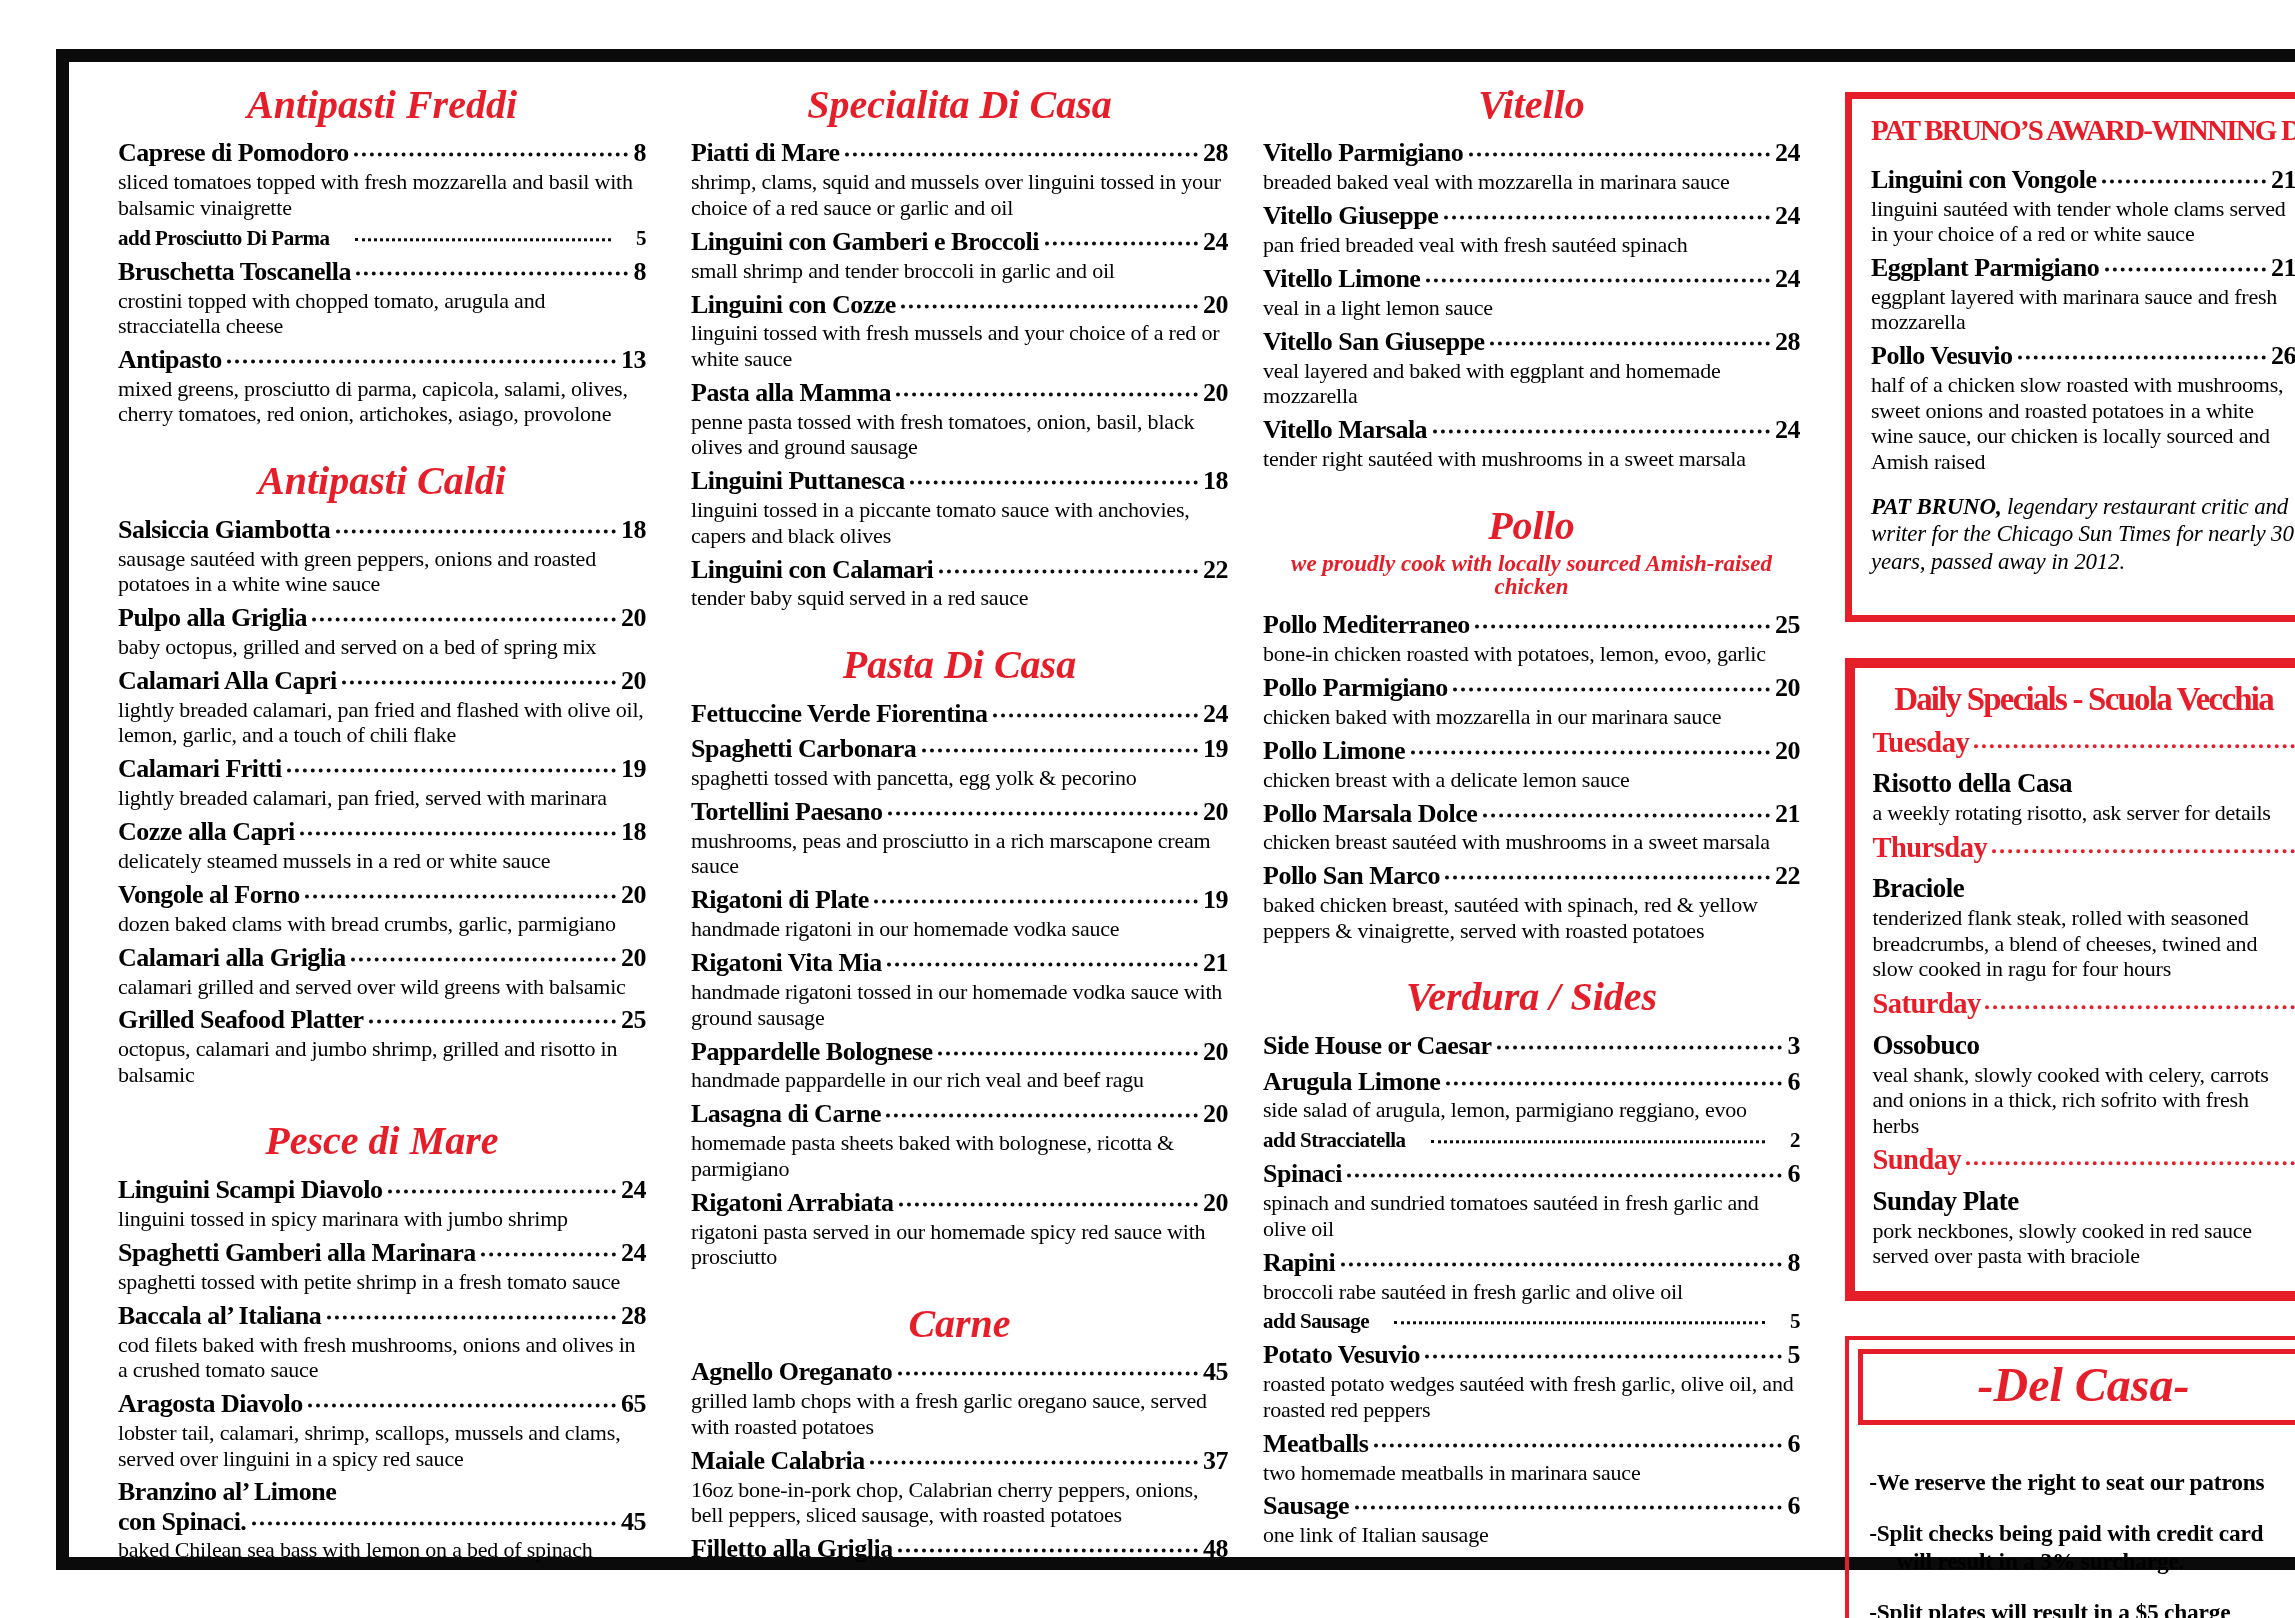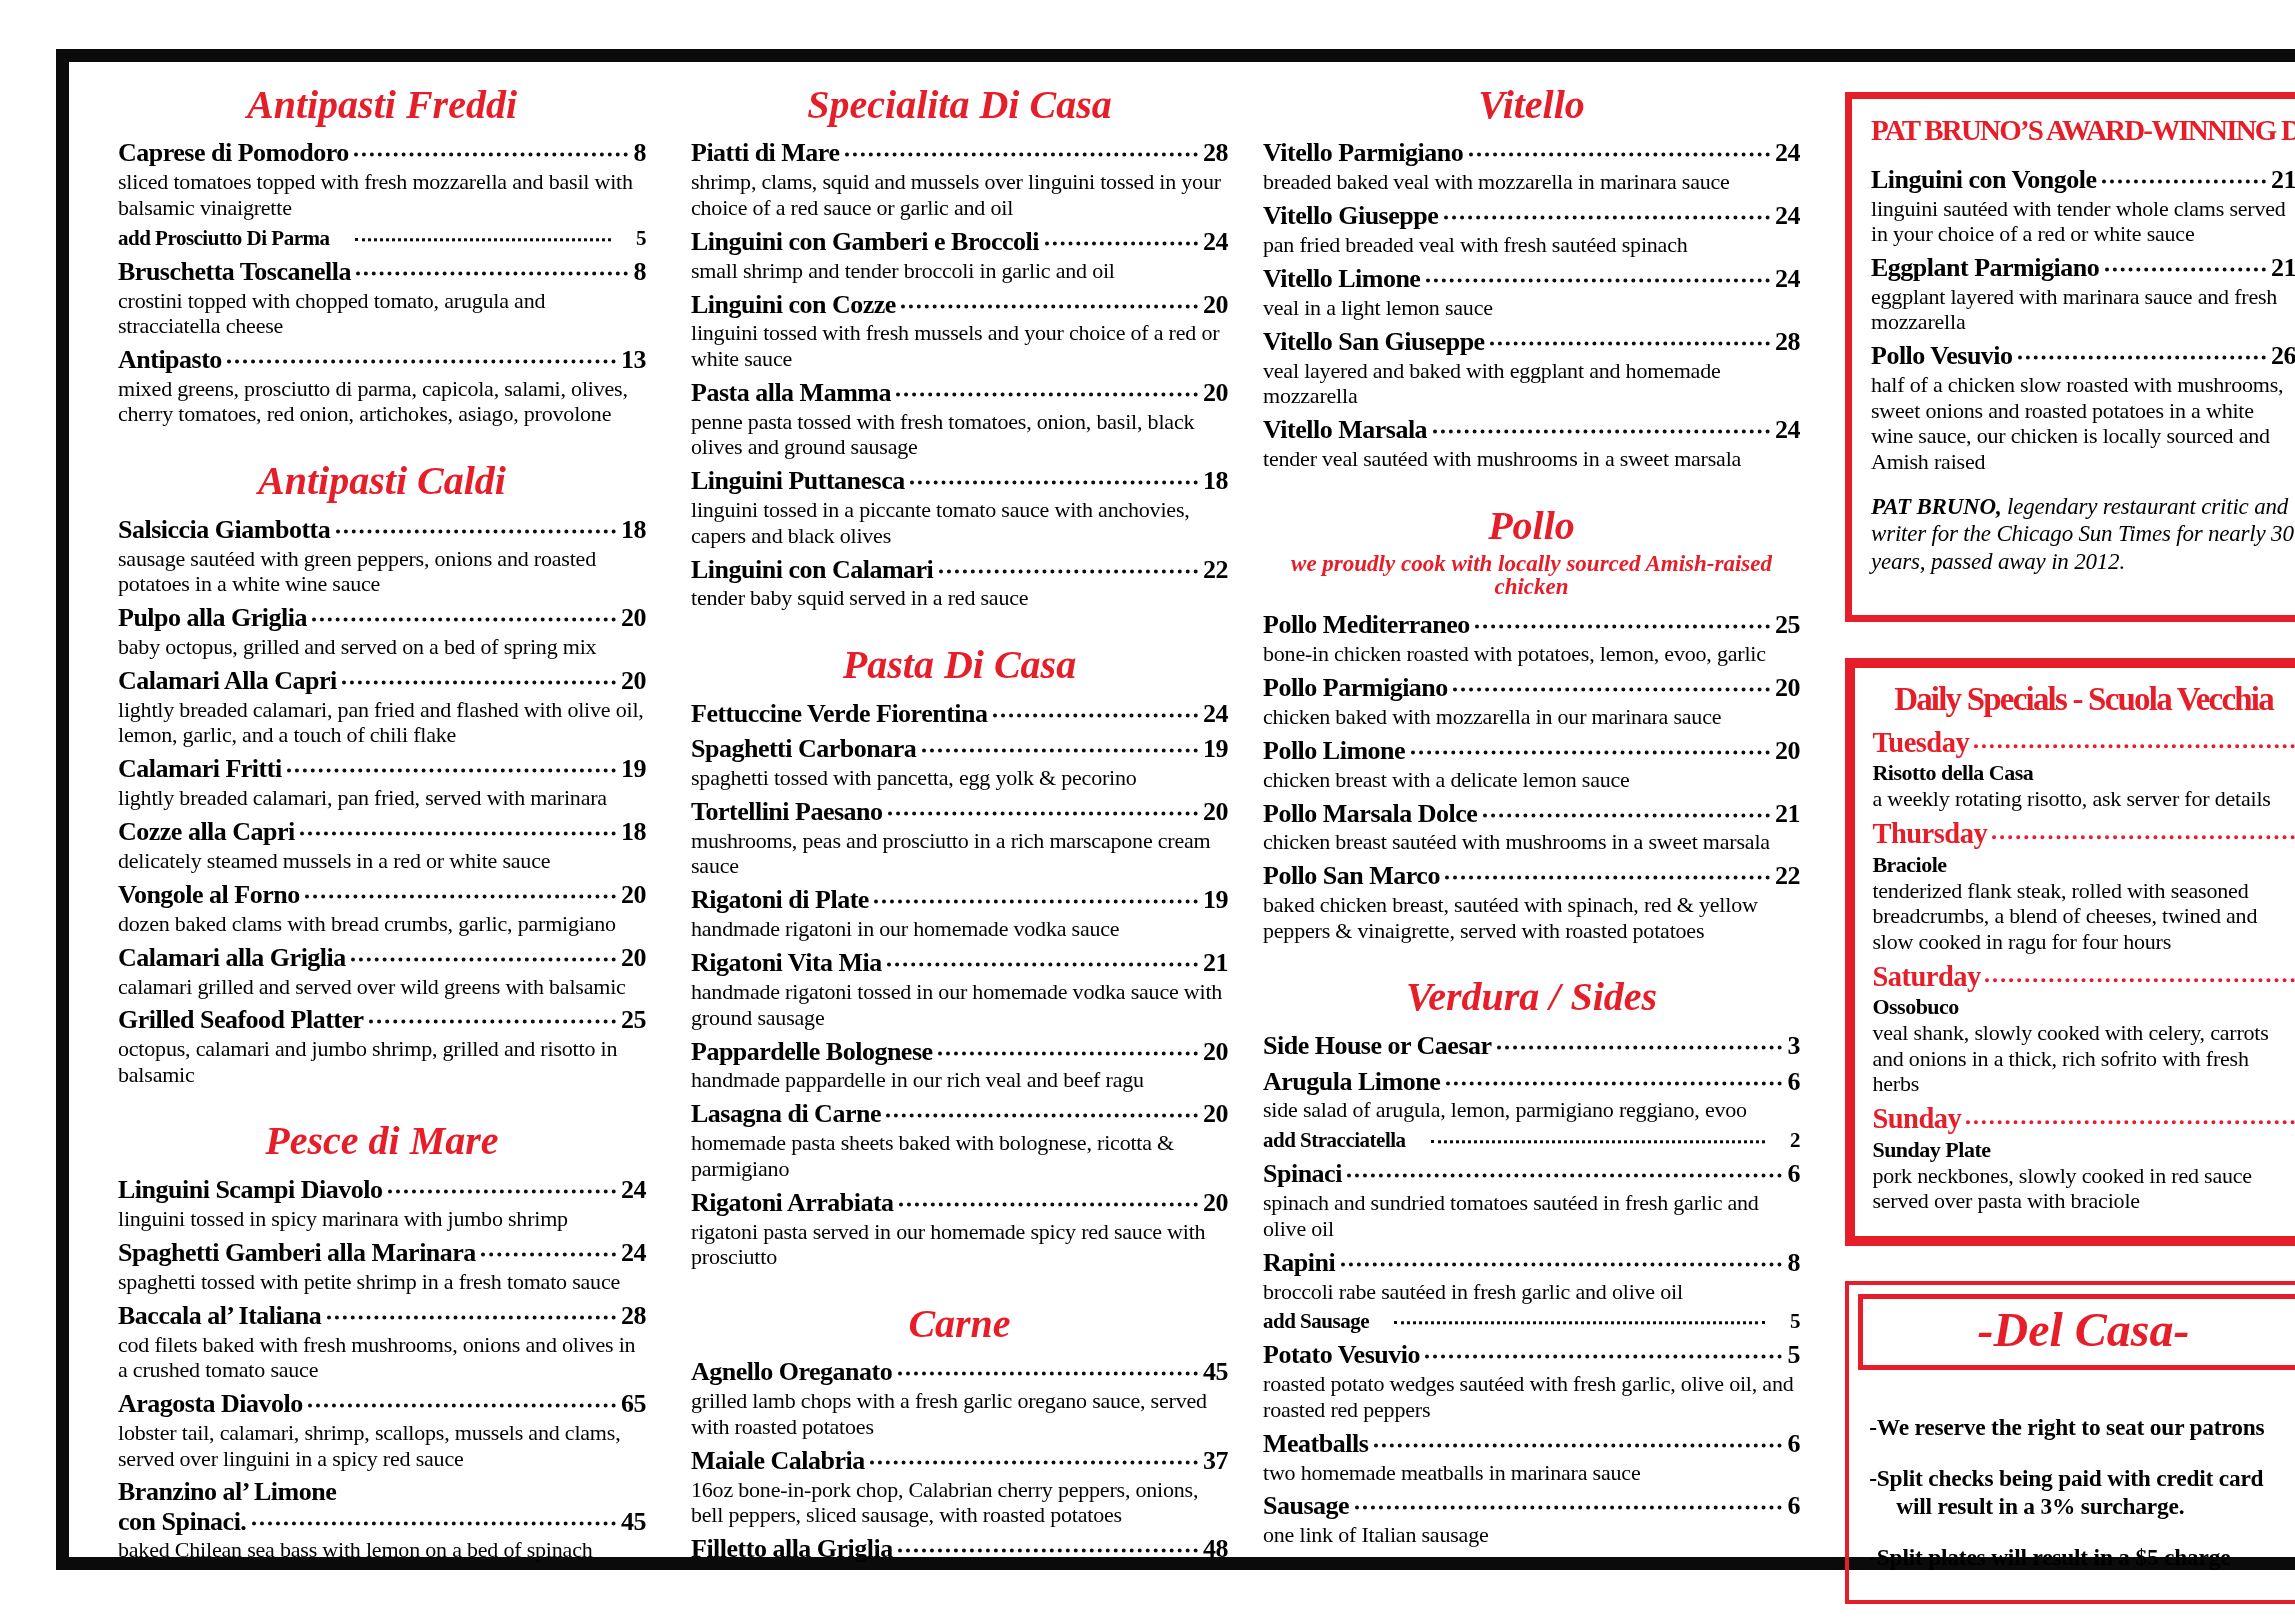--- a/index.html
+++ b/index.html
@@ -35,21 +35,21 @@
   .award-note{font-size:23px;line-height:1.2;font-style:italic;margin-top:18.4px;letter-spacing:-0.2px;}
   .award-note .lead{font-weight:bold;}
 
   .specials-box{border:10px solid var(--accent);margin-top:36px;padding:11px 17.4px 13.8px;box-sizing:border-box;}
   .specials-title{color:var(--accent);font-weight:bold;font-size:33px;text-align:center;
                   white-space:nowrap;letter-spacing:-1.8px;margin:3.7px 0 13px;line-height:1;}
   .special{margin-bottom:8.3px;}
   .day-row{display:flex;align-items:baseline;color:var(--accent);font-weight:bold;
            font-size:28.5px;line-height:1;letter-spacing:-0.5px;}
   .day-ld{flex:1;margin-left:4.6px;border-bottom:4.6px dotted var(--accent);transform:translateY(-3.7px);}
-  .sp-name{font-weight:bold;font-size:22px;line-height:1.15;margin-top:3px;letter-spacing:-0.5px;}
+  .sp-name{font-weight:bold;font-size:27px;line-height:1.15;margin-top:11px;letter-spacing:-0.5px;}
   .sp-desc{font-size:22px;line-height:1.16;margin:0.9px 0 8.3px;letter-spacing:-0.2px;}
 
   .delcasa-box{border:4.1px solid var(--accent);margin-top:35px;padding:9.2px;box-sizing:border-box;}
   .delcasa-title-box{border:5.5px solid var(--accent);padding:6.4px 4.6px 11px;text-align:center;}
   .delcasa-title{color:var(--accent);font-weight:bold;font-style:italic;font-size:48px;line-height:1;}
   .notes{padding:21px 11px 6.4px;}
   .note{font-weight:bold;font-size:23.4px;line-height:1.18;margin-bottom:13px;
         padding-left:27px;text-indent:-27px;letter-spacing:-0.2px;}
 </style>
 </head>
@@ -480,21 +480,21 @@
     <p class="ds">veal layered and baked with eggplant and homemade mozzarella</p>
   </div>
 
   <div class="item">
 
     <div class="row">
       <span class="nm">Vitello Marsala</span>
       <span class="ld"></span>
       <span class="pr">24</span>
     </div>
-    <p class="ds">tender veal sautéed with mushrooms in a sweet marsala</p>
+    <p class="ds">tender right sautéed with mushrooms in a sweet marsala</p>
   </div>
 </div>
   </section>
 
   <section>
     <h2 class="sec-title">Pollo</h2>
     <div class="sec-subtitle">we proudly cook with locally sourced Amish-raised chicken</div>
     <div class="items">
   <div class="item">
 

